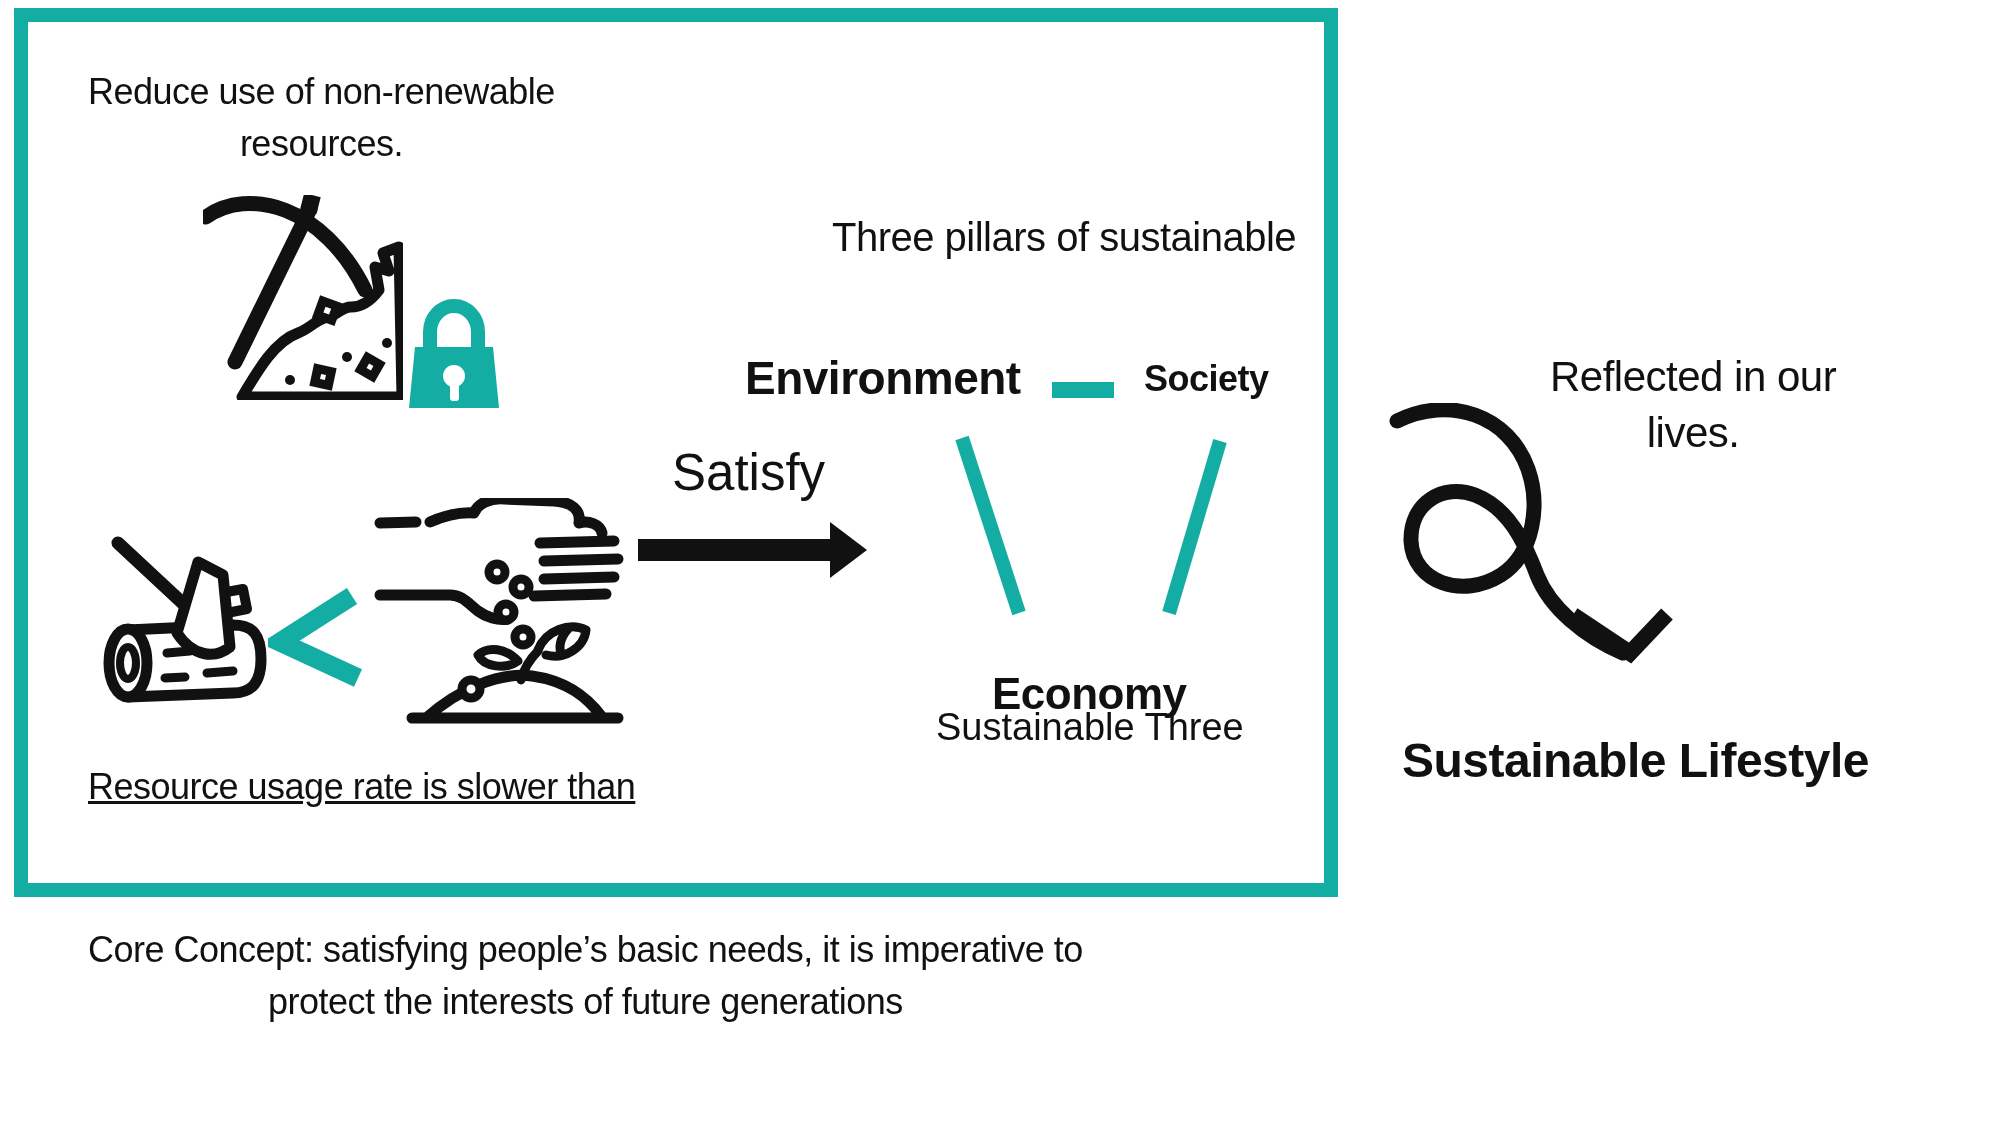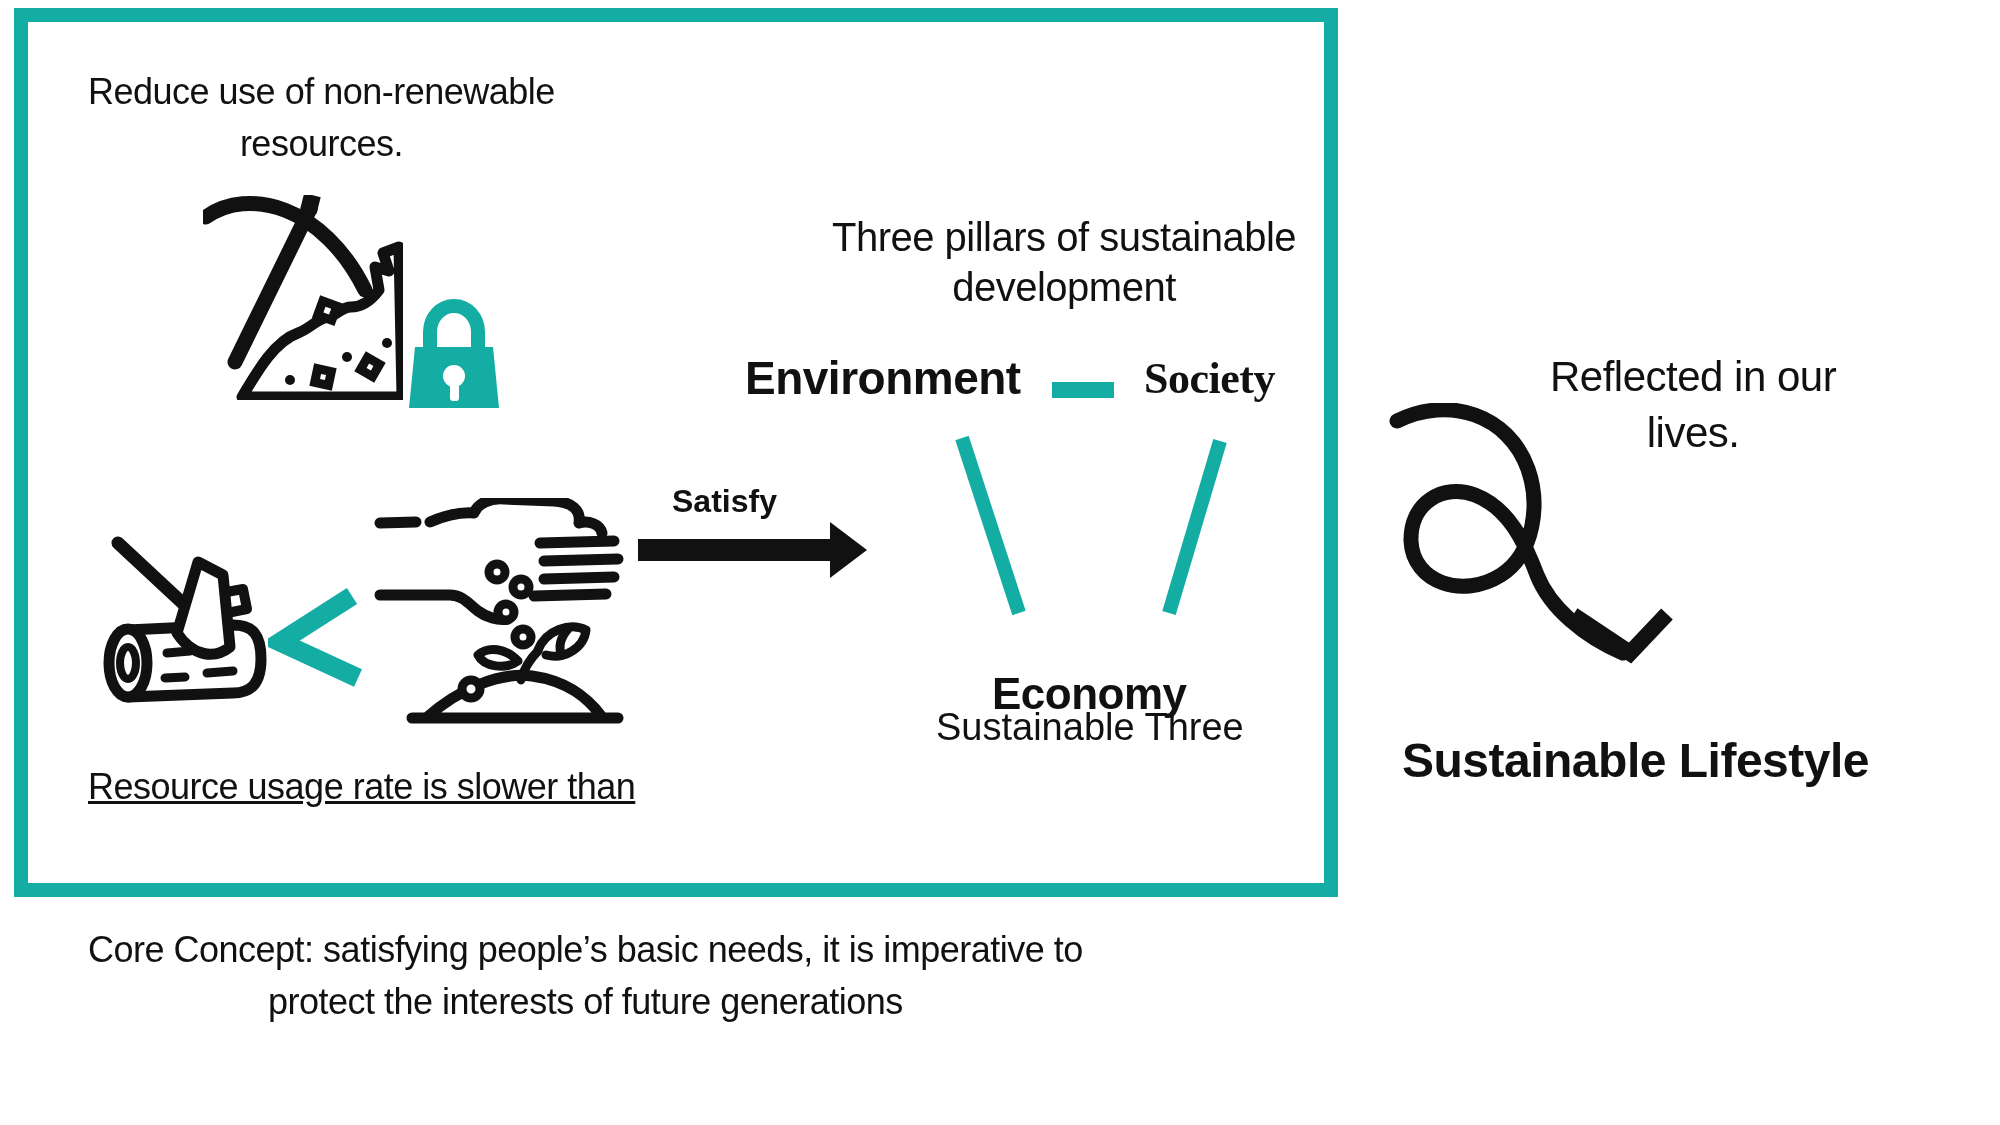--- a/index.html
+++ b/index.html
@@ -18,25 +18,25 @@
   .txt span{display:block;text-align:center;}
   .para{font-size:36px;line-height:52px;letter-spacing:-0.5px;}
   .teal-box{
     left:14px;top:8px;width:1324px;height:889px;
     border:14px solid var(--teal);background:transparent;
   }
   .pillars-title{left:814px;top:212px;width:500px;text-align:center;
     font-size:40px;line-height:50px;letter-spacing:-0.5px;}
   .pillar{font-weight:bold;letter-spacing:-0.5px;white-space:nowrap;}
   .env{left:745px;top:354px;font-size:46px;line-height:48px;}
-  .soc{left:1144px;top:356px;font-size:44px;line-height:46px;font-family:Liberation Serif, serif;}
+  .soc{left:1144px;top:356px;font-size:36px;line-height:46px;}
   .eco{left:992px;top:634px;font-size:44px;line-height:46px;margin-top:37px;}
   .sustain-living{left:936px;top:707px;font-size:38px;line-height:40px;white-space:nowrap;}
   .connector-dash{left:1052px;top:382px;width:62px;height:16px;background:var(--teal);}
-  .satisfy{left:672px;top:479px;font-size:32px;line-height:44px;font-weight:bold;}
+  .satisfy{left:672px;top:451px;font-size:51px;line-height:44px;font-weight:normal;}
   .reduce-note{left:88px;top:66px;}
   .resource-note{left:88px;top:761px;text-decoration:underline;}
   .core-concept{left:88px;top:924px;}
   .reflected-note{left:1550px;top:349px;font-size:42px;line-height:56px;letter-spacing:-0.5px;}
   .lifestyle{left:1402px;top:735px;font-size:48px;line-height:52px;font-weight:bold;white-space:nowrap;letter-spacing:-0.5px;text-align:right;}
   svg{display:block;}
   .stroke-ink{stroke:var(--ink);fill:none;}
   .fill-ink{fill:var(--ink);}
   .fill-white{fill:#ffffff;}
   .stroke-teal{stroke:var(--teal);fill:none;}
@@ -67,21 +67,20 @@
 
 <svg class="abs" style="left:408px;top:292px;" width="92" height="122" viewBox="0 0 92 122">
   <path class="stroke-teal" stroke-width="14" d="M22,60 V40 A24,26 0 0 1 70,40 V60"></path>
   <path class="fill-teal" d="M7,55 H85 L91,116 H1 Z"></path>
   <circle class="fill-white" cx="46" cy="84" r="11"></circle>
   <rect class="fill-white" x="42" y="90" width="9" height="19" rx="3"></rect>
 </svg>
 
 <div class="abs txt pillars-title">
   <span>Three pillars of sustainable</span>
-  <span>development</span>
 </div>
 
 <div class="abs pillar env">Environment</div>
 <div class="abs connector-dash"></div>
 <div class="abs pillar soc">Society</div>
 
 <svg class="abs" style="left:948px;top:428px;" width="290" height="190" viewBox="0 0 290 190">
   <line class="stroke-teal" stroke-width="14" x1="14" y1="10" x2="71" y2="185"></line>
   <line class="stroke-teal" stroke-width="14" x1="272" y1="13" x2="221" y2="185"></line>
 </svg>

